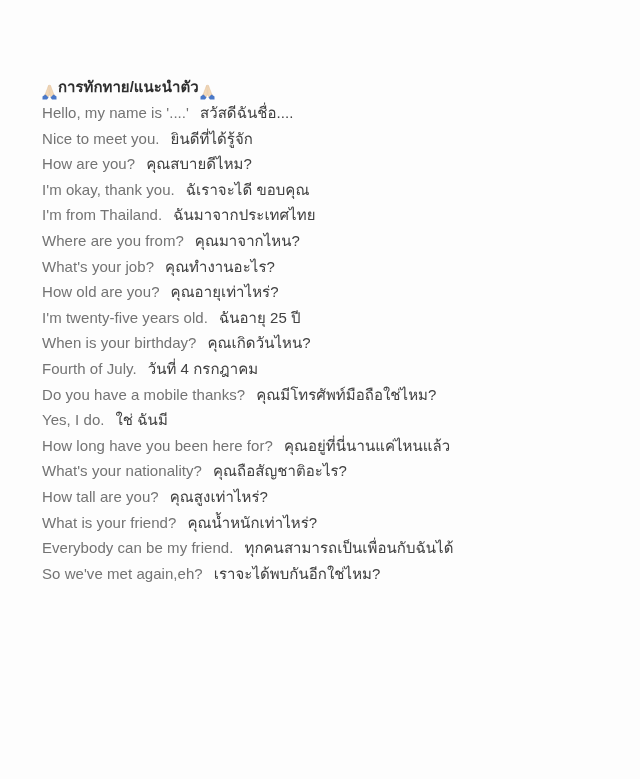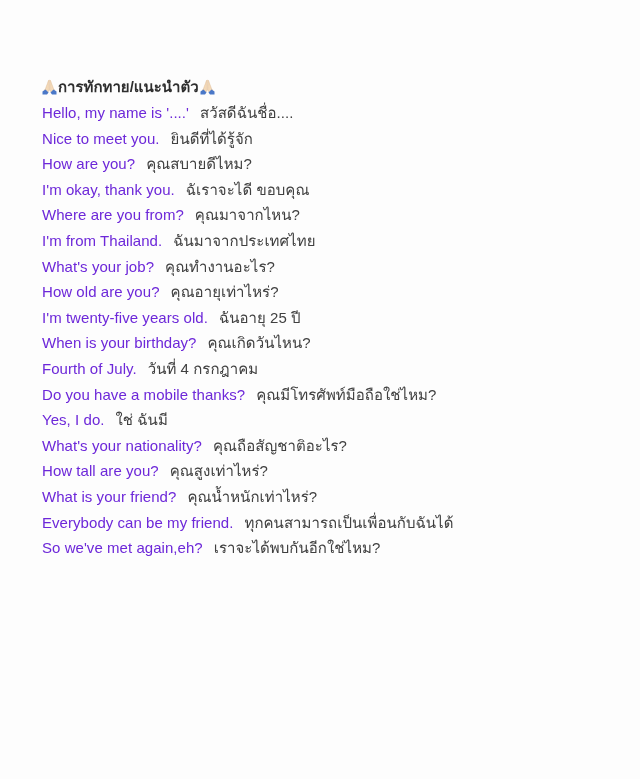--- a/index.html
+++ b/index.html
@@ -21,21 +21,21 @@
       top: 74px;
       right: 20px;
     }
     .title {
       font-size: 15px;
       font-weight: bold;
       height: 26px;
       line-height: 26px;
       white-space: nowrap;
       display: flex;
-      align-items: center;
+      align-items: flex-end;
       color: #2e2e2e;
     }
     .emoji {
       display: inline-block;
       width: 15px;
       height: 16px;
       position: relative;
       vertical-align: middle;
     }
     .emoji svg { display: block; }
@@ -45,21 +45,21 @@
       margin: 0;
       padding: 0;
     }
     .phrase {
       height: 25.6px;
       line-height: 25.6px;
       font-size: 15px;
       white-space: nowrap;
       letter-spacing: 0.05px;
     }
-    .en { color: #6d28d9; margin-top: 48px; }
+    .en { color: #737373; margin-top: 48px; }
     .sep { display: inline-block; width: 11px; }
     .th { color: #404040; }
   </style>
 </head>
 <body>
 
 <div class="page">
   <div class="title">
     <span class="emoji">
       <svg width="15" height="16" viewBox="0 0 15 16">
@@ -78,28 +78,29 @@
         <path d="M14.5 12.5 L11.5 10.5 L8.5 13.5 L10 15.5 L14.5 15.5 Z" fill="#4a78c8"></path>
       </svg>
     </span>
   </div>
 
   <ul class="phrase-list">
     <li class="phrase"><span class="en">Hello, my name is '....'</span><span class="sep"></span><span class="th">สวัสดีฉันชื่อ....</span></li>
     <li class="phrase"><span class="en">Nice to meet you.</span><span class="sep"></span><span class="th">ยินดีที่ได้รู้จัก</span></li>
     <li class="phrase"><span class="en">How are you?</span><span class="sep"></span><span class="th">คุณสบายดีไหม?</span></li>
     <li class="phrase"><span class="en">I'm okay, thank you.</span><span class="sep"></span><span class="th">ฉัเราจะไดี ขอบคุณ</span></li>
+    <li class="phrase"><span class="en">I'm from Thailand.</span><span class="sep"></span><span class="th">ฉันมาจากประเทศไทย</span></li>
     <li class="phrase"><span class="en">Where are you from?</span><span class="sep"></span><span class="th">คุณมาจากไหน?</span></li>
-    <li class="phrase"><span class="en">I'm from Thailand.</span><span class="sep"></span><span class="th">ฉันมาจากประเทศไทย</span></li>
     <li class="phrase"><span class="en">What's your job?</span><span class="sep"></span><span class="th">คุณทำงานอะไร?</span></li>
     <li class="phrase"><span class="en">How old are you?</span><span class="sep"></span><span class="th">คุณอายุเท่าไหร่?</span></li>
     <li class="phrase"><span class="en">I'm twenty-five years old.</span><span class="sep"></span><span class="th">ฉันอายุ 25 ปี</span></li>
     <li class="phrase"><span class="en">When is your birthday?</span><span class="sep"></span><span class="th">คุณเกิดวันไหน?</span></li>
     <li class="phrase"><span class="en">Fourth of July.</span><span class="sep"></span><span class="th">วันที่ 4 กรกฎาคม</span></li>
     <li class="phrase"><span class="en">Do you have a mobile thanks?</span><span class="sep"></span><span class="th">คุณมีโทรศัพท์มือถือใช่ไหม?</span></li>
     <li class="phrase"><span class="en">Yes, I do.</span><span class="sep"></span><span class="th">ใช่ ฉันมี</span></li>
+    <li class="phrase"><span class="en">How long have you been here for?</span><span class="sep"></span><span class="th">คุณอยู่ที่นี่นานแค่ไหนแล้ว</span></li>
     <li class="phrase"><span class="en">What's your nationality?</span><span class="sep"></span><span class="th">คุณถือสัญชาติอะไร?</span></li>
     <li class="phrase"><span class="en">How tall are you?</span><span class="sep"></span><span class="th">คุณสูงเท่าไหร่?</span></li>
     <li class="phrase"><span class="en">What is your friend?</span><span class="sep"></span><span class="th">คุณน้ำหนักเท่าไหร่?</span></li>
     <li class="phrase"><span class="en">Everybody can be my friend.</span><span class="sep"></span><span class="th">ทุกคนสามารถเป็นเพื่อนกับฉันได้</span></li>
     <li class="phrase"><span class="en">So we've met again,eh?</span><span class="sep"></span><span class="th">เราจะได้พบกันอีกใช่ไหม?</span></li>
   </ul>
 </div>
 
 </body></html>

